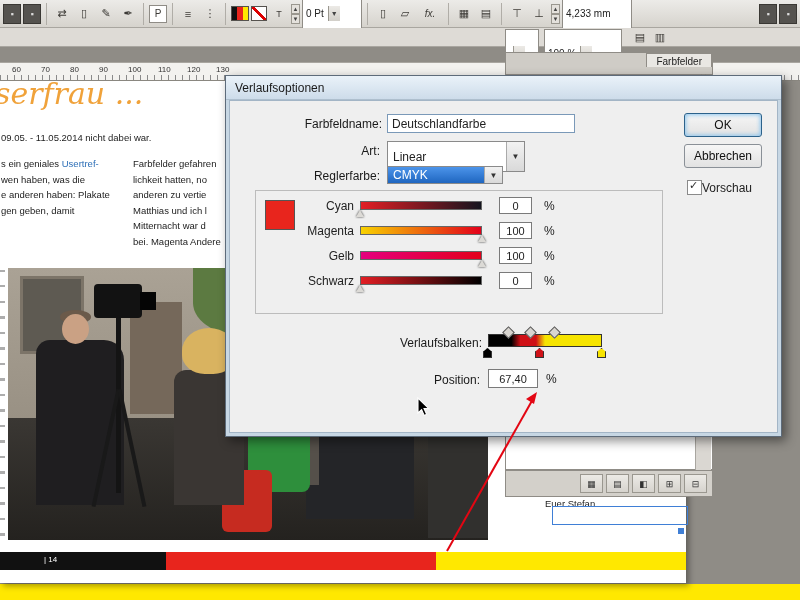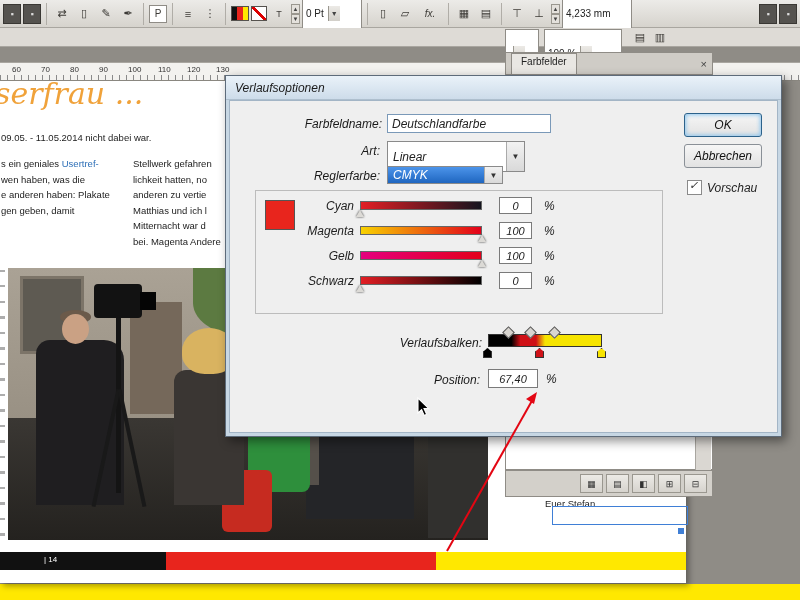--- a/index.html
+++ b/index.html
@@ -80,53 +80,53 @@
   .ph-person-mid{left:255px;top:92px;width:56px;height:125px;background:#55504a;border-radius:12px 12px 0 0;}
   .ph-green-jacket{left:240px;top:142px;width:62px;height:82px;background:#2e8f3c;border-radius:8px;}
   .ph-red-bag{left:214px;top:202px;width:50px;height:62px;background:#c62b20;border-radius:6px;}
   .ph-person-right{left:298px;top:46px;width:108px;height:205px;background:#242528;border-radius:16px 22px 0 0;}
   .ph-head-right{left:330px;top:22px;width:31px;height:31px;background:#b98f74;border-radius:50%;}
   .ph-hair-right{left:327px;top:15px;width:36px;height:17px;background:#3a332c;border-radius:50%;}
   .ph-far-right{left:420px;top:70px;width:60px;height:200px;background:#31302e;}
 
   
   .sw-header{position:absolute;left:505px;top:52px;width:208px;height:23px;z-index:30;
-       background:#cfccc6;border:1px solid #8f8c86;display:flex;align-items:flex-end;box-sizing:border-box;}
+       background:#cfccc6;border:1px solid #8f8c86;display:flex;align-items:flex-end;box-sizing:border-box;flex-direction:column;}
   .sw-tab{height:18px;background:#e9e7e3;border:1px solid #8f8c86;border-bottom:none;margin-left:5px;
        padding:2px 9px 0;font-size:10px;color:#222;}
   .sw-close{margin-left:auto;margin-right:5px;font-size:11px;color:#444;line-height:20px;}
   .sw-body{position:absolute;left:505px;top:75px;width:208px;height:395px;z-index:30;background:#fff;
        border:1px solid #8f8c86;box-sizing:border-box;}
   .sw-scroll{position:absolute;right:1px;top:1px;width:15px;height:100%;background:#dad7d2;border-left:1px solid #a9a6a0;}
   .sw-bottom{position:absolute;left:505px;top:470px;width:208px;height:27px;z-index:30;background:#d3d0ca;
        border:1px solid #8f8c86;display:flex;align-items:center;justify-content:flex-end;gap:3px;
        padding:0 5px;box-sizing:border-box;}
   .swb{width:21px;height:17px;background:linear-gradient(#eceae6,#d6d3cd);border:1px solid #9a978f;
        font-size:9px;display:flex;align-items:center;justify-content:center;color:#333;}
 
   
   .dlg{position:absolute;left:225px;top:75px;width:557px;height:362px;z-index:40;background:#c7d7e4;
-       border:1px solid #5d6b7a;box-shadow:4px 4px 10px rgba(0,0,0,.45);box-sizing:border-box;font-style:italic;}
+       border:1px solid #5d6b7a;box-shadow:4px 4px 10px rgba(0,0,0,.45);box-sizing:border-box;}
   .dlg-title{height:23px;display:flex;align-items:center;padding-left:9px;font-size:12px;color:#1a1a1a;
        background:linear-gradient(#eaf2f9,#cddcea);border-bottom:1px solid #aebfce;}
   .dlg-body{position:absolute;left:3px;top:24px;right:3px;bottom:3px;background:#efefef;
        border:1px solid #a3b5c6;}
   .lbl{position:absolute;font-size:12px;color:#1a1a1a;}
   .r{text-align:right;}
   .inp{position:absolute;background:#fff;border:1px solid #7a99b8;font-size:12px;
        display:flex;align-items:center;padding:0 4px;box-sizing:border-box;}
   .btn{position:absolute;background:linear-gradient(#f6f6f6,#e2e2e2);border:1px solid #8a9097;
        border-radius:3px;font-size:12px;display:flex;align-items:center;justify-content:center;color:#111;}
   .btn.default{border-color:#2c628b;box-shadow:inset 0 0 4px 1px #8cc5ee;}
   .dd{position:absolute;background:#fff;border:1px solid #8a8a8a;font-size:12px;display:flex;
        align-items:center;padding-left:5px;box-sizing:border-box;}
   .dd .arr{margin-left:auto;width:17px;height:100%;background:linear-gradient(#f2f2f2,#d9d9d9);
        border-left:1px solid #aaa;display:flex;align-items:center;justify-content:center;font-size:8px;color:#333;}
   .dd.sel{background:linear-gradient(#4c94ea,#1f66c0);color:#fff;}
-  .cbrow{position:absolute;display:flex;align-items:center;gap:5px;font-size:12px;}
+  .cbrow{position:absolute;display:flex;align-items:center;font-size:12px;}
   .cb{width:13px;height:13px;background:#fff;border:1px solid #8a8a8a;position:relative;}
   .cb::after{content:"✓";position:absolute;left:1px;top:-2px;font-size:11px;color:#2d2d2d;}
   .grp{position:absolute;left:25px;top:89px;width:406px;height:122px;border:1px solid #bcbcbc;}
   .swatch{position:absolute;left:35px;top:99px;width:28px;height:28px;background:#e8251d;border:1px solid #555;}
   .srow{position:absolute;left:36px;width:380px;height:20px;}
   .srow .slbl{position:absolute;left:0;top:3px;width:88px;text-align:right;font-size:12px;}
   .trk{position:absolute;left:94px;top:5px;width:122px;height:9px;border:1px solid #666;box-sizing:border-box;}
   .trk-cyan{background:linear-gradient(to right,#e31e24,#14141e);}
   .trk-magenta{background:linear-gradient(to right,#f8d200,#e3001b);}
   .trk-gelb{background:linear-gradient(to right,#e5007e,#e3001b);}
@@ -159,21 +159,21 @@
     <div class="heading">serfrau ...</div>
     <div class="subheading">09.05. - 11.05.2014 nicht dabei war.</div>
 
     <div class="colL">
       <div><span>s ein geniales </span><span class="lnk">Usertref-</span></div>
       <div>wen haben, was die</div>
       <div>e anderen haben: Plakate</div>
       <div>gen geben, damit</div>
     </div>
     <div class="colR">
-      <div>Stellwerk gefahren</div>
+      <div>Farbfelder gefahren</div>
       <div>lichkeit hatten, no</div>
       <div>anderen zu vertie</div>
       <div>Matthias und ich l</div>
       <div>Mitternacht war d</div>
       <div>bei. Magenta Andere</div>
     </div>
 
     <div class="clipped-edge"></div>
 
     <div class="photo">
@@ -302,21 +302,21 @@
     <span class="swb">⊟</span>
   </div>
 
   <div class="dlg">
     <div class="dlg-title">
       <span>Verlaufsoptionen</span>
     </div>
     <div class="dlg-body">
 
       <div class="lbl r" style="left:55px;top:16px;width:97px">Farbfeldname:</div>
-      <div class="inp" style="left:157px;top:13px;width:164px;height:19px">Deutschlandfarbe</div>
+      <div class="inp" style="left:157px;top:13px;width:188px;height:19px">Deutschlandfarbe</div>
 
       <div class="btn default" style="left:454px;top:12px;width:76px;height:22px">OK</div>
       <div class="btn" style="left:454px;top:43px;width:76px;height:22px">Abbrechen</div>
 
       <div class="lbl r" style="left:55px;top:43px;width:95px">Art:</div>
       <div class="dd" style="left:157px;top:40px;width:138px;height:31px">
         <span>Linear</span>
         <span class="arr">▼</span>
       </div>
 

